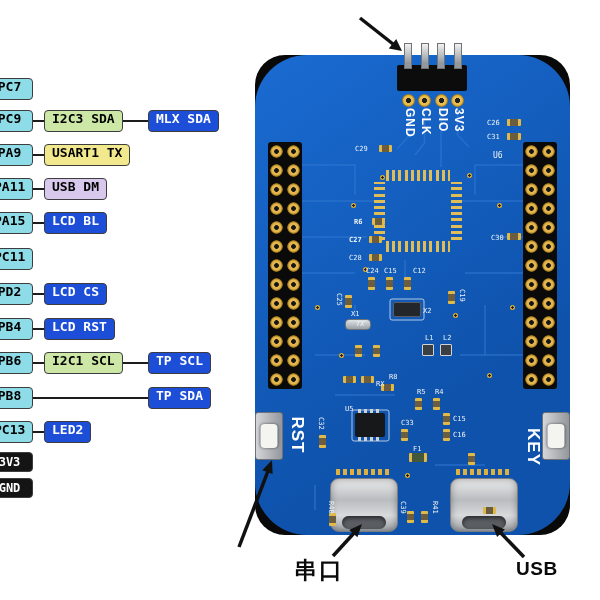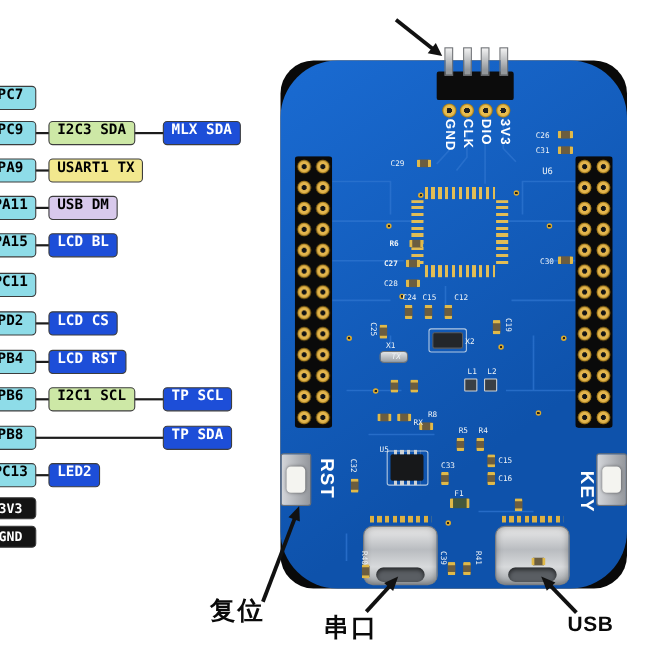--- a/index.html
+++ b/index.html
@@ -299,16 +299,15 @@
       <polygon points="402,51 388.8,48.4 396.2,39" stroke="none"></polygon>
       <line x1="239" y1="547" x2="268" y2="471"></line>
       <polygon points="272,460 272.6,474.1 262.3,470.3" stroke="none"></polygon>
       <line x1="333" y1="556" x2="355" y2="532"></line>
       <polygon points="362,524 357.4,537.3 349.2,529.9" stroke="none"></polygon>
       <line x1="524" y1="557" x2="499" y2="531"></line>
       <polygon points="492,524 504.9,529.5 497.1,537.1" stroke="none"></polygon>
     </g>
   </svg>
 
-  <div class="cjk" id="lbl-reset" style="left:191px;top:540px;">复位</div>
   <div class="cjk" id="lbl-serial" style="left:294px;top:555px;">串口</div>
   <div class="cjk" id="lbl-usb" style="left:516px;top:558px;">USB</div>
 </div>
 
 </body></html>

